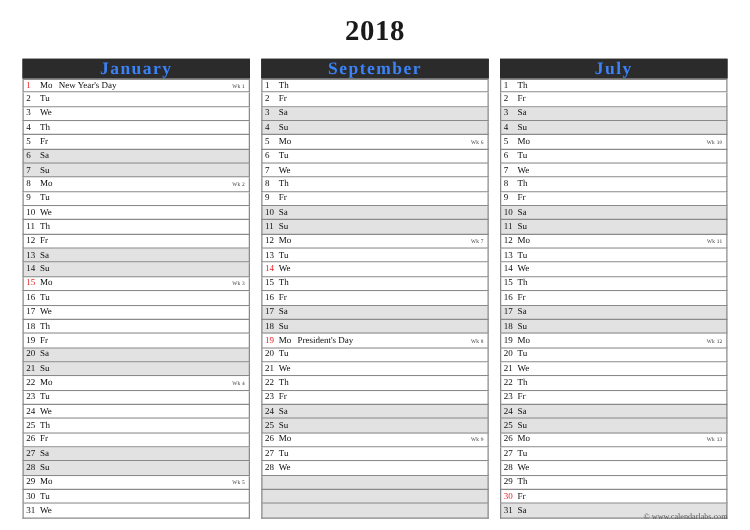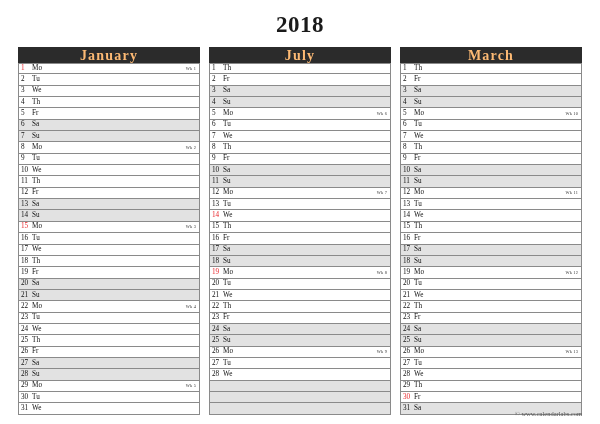--- a/index.html
+++ b/index.html
@@ -40,21 +40,21 @@
     display: flex;
     justify-content: space-between;
   }
   .month {
     width: 182px;
     display: flex;
     flex-direction: column;
   }
   .month-header {
     background: #2b2b2b;
-    color: #fdba74;
+    color: #3b82f6;
     text-align: center;
     font-size: 14px;
     font-weight: bold;
     letter-spacing: 1.2px;
     height: 16px;
     line-height: 16px;
     border: 1px solid #2b2b2b;
     box-sizing: border-box;
     font-family: "Liberation Serif", "DejaVu Serif", serif;
   }
@@ -139,20 +139,21 @@
 
   <div class="year-title">2018</div>
 
   <div class="months">
       <div class="month">
         <div class="month-header">January</div>
         <div class="days">
           <div class="day-row first">
             <span class="dnum holiday">1</span>
             <span class="dow">Mo</span>
+            <span class="hname">New Year's Day</span>
             <span class="wk">Wk 1</span>
           </div>
           <div class="day-row">
             <span class="dnum">2</span>
             <span class="dow">Tu</span>
             <span class="hname"></span>
           </div>
           <div class="day-row">
             <span class="dnum">3</span>
             <span class="dow">We</span>
@@ -297,21 +298,21 @@
             <span class="hname"></span>
           </div>
           <div class="day-row">
             <span class="dnum">31</span>
             <span class="dow">We</span>
             <span class="hname"></span>
           </div>
         </div>
       </div>
       <div class="month">
-        <div class="month-header">July</div>
+        <div class="month-header">September</div>
         <div class="days">
           <div class="day-row first">
             <span class="dnum">1</span>
             <span class="dow">Th</span>
             <span class="hname"></span>
           </div>
           <div class="day-row">
             <span class="dnum">2</span>
             <span class="dow">Fr</span>
             <span class="hname"></span>
@@ -393,20 +394,21 @@
             <span class="hname"></span>
           </div>
           <div class="day-row weekend">
             <span class="dnum">18</span>
             <span class="dow">Su</span>
             <span class="hname"></span>
           </div>
           <div class="day-row">
             <span class="dnum holiday">19</span>
             <span class="dow">Mo</span>
+            <span class="hname">President's Day</span>
             <span class="wk">Wk 8</span>
           </div>
           <div class="day-row">
             <span class="dnum">20</span>
             <span class="dow">Tu</span>
             <span class="hname"></span>
           </div>
           <div class="day-row">
             <span class="dnum">21</span>
             <span class="dow">We</span>
@@ -447,21 +449,21 @@
             <span class="dnum">28</span>
             <span class="dow">We</span>
             <span class="hname"></span>
           </div>
           <div class="day-row empty"></div>
           <div class="day-row empty"></div>
           <div class="day-row empty"></div>
         </div>
       </div>
       <div class="month">
-        <div class="month-header">March</div>
+        <div class="month-header">July</div>
         <div class="days">
           <div class="day-row first">
             <span class="dnum">1</span>
             <span class="dow">Th</span>
             <span class="hname"></span>
           </div>
           <div class="day-row">
             <span class="dnum">2</span>
             <span class="dow">Fr</span>
             <span class="hname"></span>

